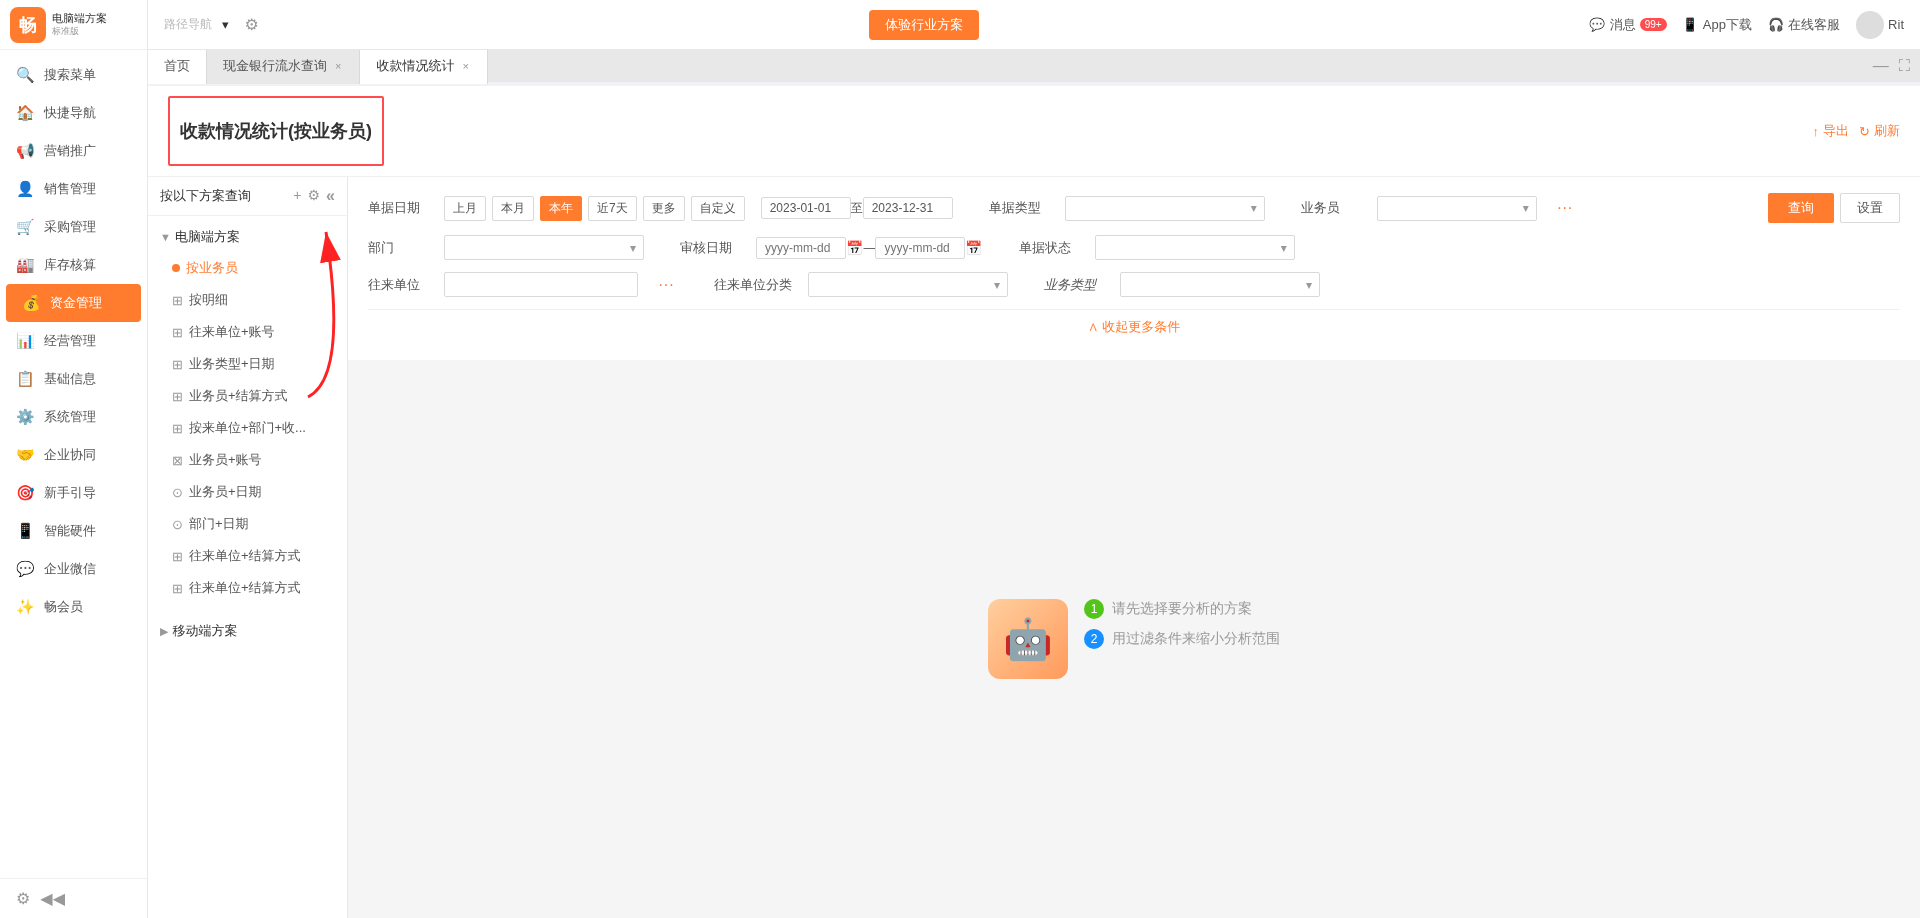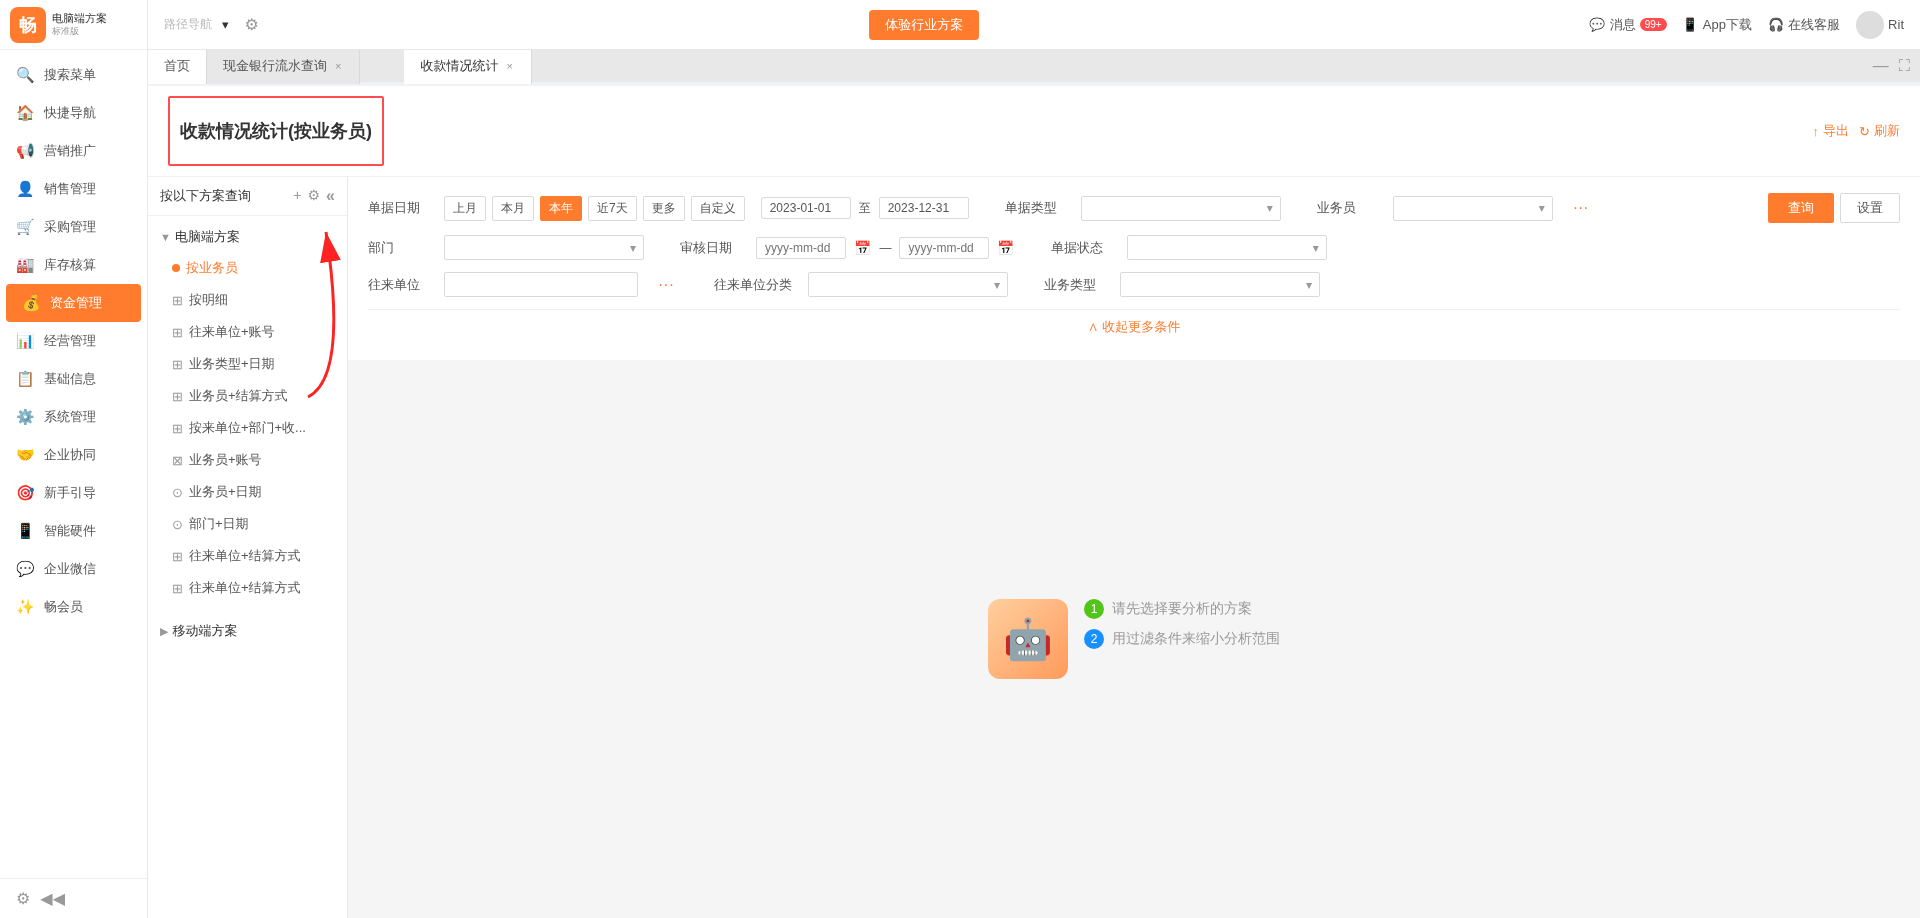--- a/index.html
+++ b/index.html
@@ -60,21 +60,21 @@
     
     .tabs-bar {
       position: fixed; left: 148px; top: 50px; right: 0; height: 32px;
       background: #e8e8e8; display: flex; align-items: center; z-index: 98;
     }
     .tab {
       height: 36px; display: flex; align-items: center; padding: 0 16px;
       cursor: pointer; font-size: 13px; color: #555; background: #e8e8e8;
       border-right: 1px solid #d9d9d9; gap: 6px; white-space: nowrap;
     }
-    .tab.active { background: #fff; color: #333; font-weight: 500; margin-left: 44px; }
+    .tab.active { background: #fff; color: #333; font-weight: 500; }
     .tab-home { background: #fff; }
     .tab-close { font-size: 11px; color: #999; cursor: pointer; padding: 2px; }
     .tabs-actions { margin-left: auto; display: flex; align-items: center; padding: 0 10px; gap: 10px; }
     .tab-action-btn { font-size: 16px; color: #999; cursor: pointer; }
     .content-header {
       background: #fff; padding: 10px 20px;
       display: flex; align-items: center; justify-content: space-between;
       border-bottom: 1px solid #f0f0f0;
     }
     .page-title {
@@ -91,21 +91,21 @@
     .filter-date-group { display: flex; align-items: center; gap: 6px; }
     .date-btn {
       padding: 3px 8px; border: 1px solid #d9d9d9; border-radius: 2px;
       cursor: pointer; font-size: 12px; color: #555; background: #fff;
     }
     .date-btn.active { background: #ff7b2e; color: #fff; border-color: #ff7b2e; }
     .date-input {
       border: 1px solid #d9d9d9; border-radius: 2px; padding: 3px 8px;
       font-size: 12px; color: #555; background: #fff; width: 90px;
     }
-    .date-range { display: flex; align-items: center; gap: 8px; color: #555; font-size: 12px; }
+    .date-range { display: flex; align-items: center; gap: 0; color: #555; font-size: 12px; }
     .filter-select {
       border: 1px solid #d9d9d9; border-radius: 2px; padding: 4px 28px 4px 8px;
       font-size: 13px; color: #555; background: #fff; cursor: pointer;
       appearance: none; min-width: 120px; position: relative;
     }
     .select-wrapper { position: relative; display: inline-block; }
     .select-wrapper::after {
       content: '▾'; position: absolute; right: 8px; top: 50%; transform: translateY(-50%);
       color: #999; pointer-events: none; font-size: 12px;
     }
@@ -476,21 +476,21 @@
           <input class="filter-input" type="text" style="min-width: 180px;">
           <span class="dots-btn">···</span>
 
           <span class="filter-label" style="margin-left:20px;">往来单位分类</span>
           <div class="select-wrapper">
             <select class="filter-select" style="min-width:200px;">
               <option></option>
             </select>
           </div>
 
-          <span class="filter-label" style="margin-left:20px;">业务类型</span>
+          <span class="filter-label" style="margin-left:20px;font-style:italic;">业务类型</span>
           <div class="select-wrapper">
             <select class="filter-select" style="min-width:200px;">
               <option></option>
             </select>
           </div>
         </div>
 
         <div class="collapse-bar">∧ 收起更多条件</div>
       </div>
 

